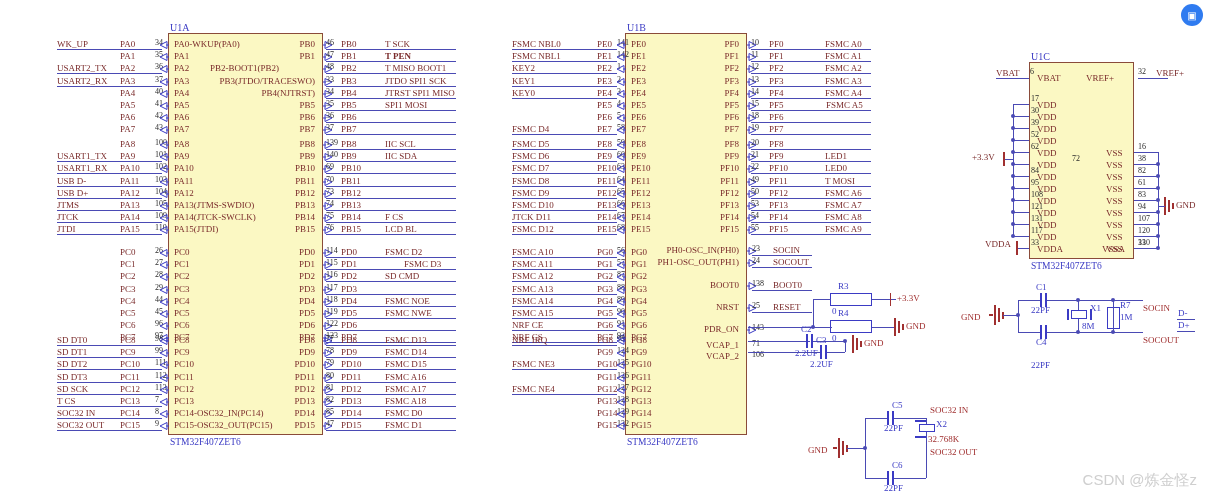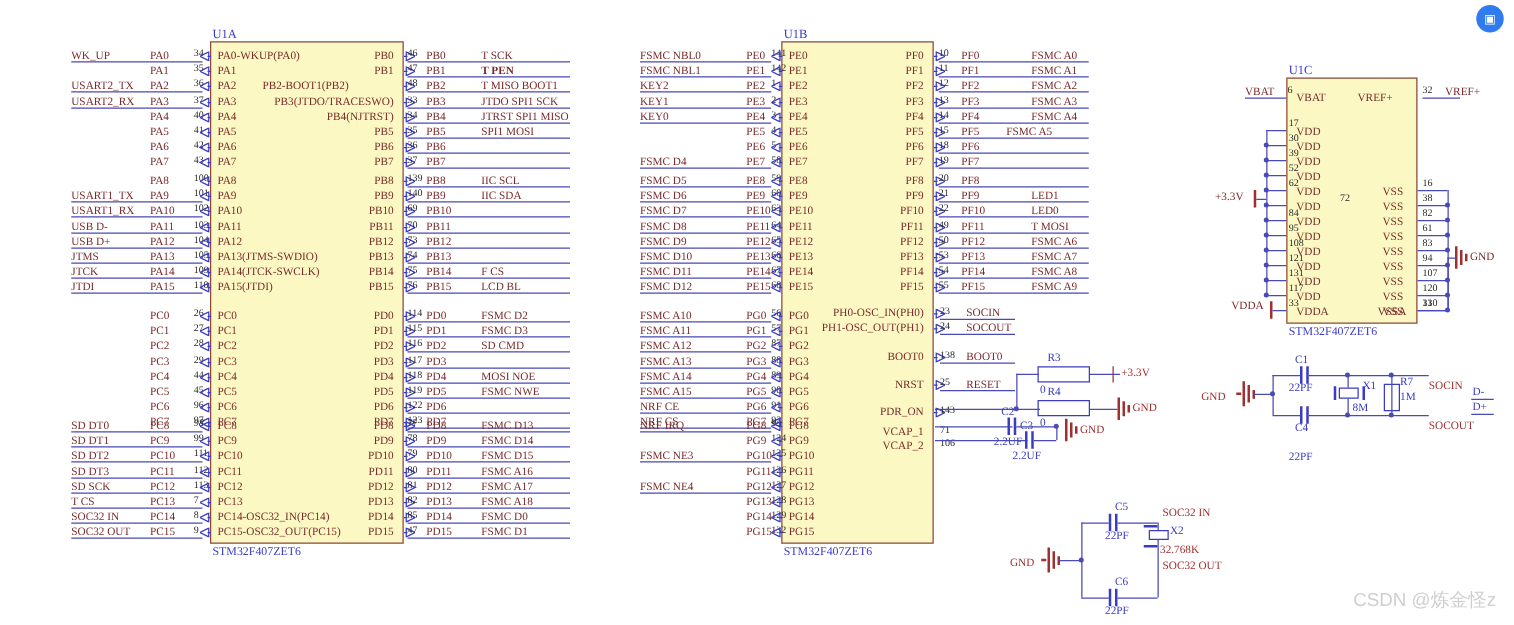--- a/index.html
+++ b/index.html
@@ -412,21 +412,21 @@
       <div class="pin-num" style="left:326px;top:246px;">114</div>
       <div class="pin-in" style="left:341px;top:247px;">PD0</div>
       <div class="pin-in" style="left:385px;top:247px;">FSMC D2</div>
       <div class="ul" style="left:326px;top:257px;width:130px;"></div>
       <div class="pin-in" style="left:174px;top:259.2px;width:141px;text-align:right;">PD1</div>
       <svg width="9" height="8" style="position:absolute;left:323px;top:261.2px;">
         <path d="M9 4 L2 0.5 L2 7.5 Z M0 4 L3 4" fill="none" stroke="#3b3bc4" stroke-width="1"></path>
       </svg>
       <div class="pin-num" style="left:326px;top:258.2px;">115</div>
       <div class="pin-in" style="left:341px;top:259.2px;">PD1</div>
-      <div class="pin-in" style="left:385px;top:259.2px;">FSMC D3</div>
+      <div class="pin-in" style="left:404px;top:259.2px;">FSMC D3</div>
       <div class="ul" style="left:326px;top:269.2px;width:130px;"></div>
       <div class="pin-in" style="left:174px;top:271.4px;width:141px;text-align:right;">PD2</div>
       <svg width="9" height="8" style="position:absolute;left:323px;top:273.4px;">
         <path d="M9 4 L2 0.5 L2 7.5 Z M0 4 L3 4" fill="none" stroke="#3b3bc4" stroke-width="1"></path>
       </svg>
       <div class="pin-num" style="left:326px;top:270.4px;">116</div>
       <div class="pin-in" style="left:341px;top:271.4px;">PD2</div>
       <div class="pin-in" style="left:385px;top:271.4px;">SD CMD</div>
       <div class="ul" style="left:326px;top:281.4px;width:130px;"></div>
       <div class="pin-in" style="left:174px;top:283.6px;width:141px;text-align:right;">PD3</div>
@@ -435,21 +435,21 @@
       </svg>
       <div class="pin-num" style="left:326px;top:282.6px;">117</div>
       <div class="pin-in" style="left:341px;top:283.6px;">PD3</div>
       <div class="ul" style="left:326px;top:293.6px;width:130px;"></div>
       <div class="pin-in" style="left:174px;top:295.8px;width:141px;text-align:right;">PD4</div>
       <svg width="9" height="8" style="position:absolute;left:323px;top:297.8px;">
         <path d="M9 4 L2 0.5 L2 7.5 Z M0 4 L3 4" fill="none" stroke="#3b3bc4" stroke-width="1"></path>
       </svg>
       <div class="pin-num" style="left:326px;top:294.8px;">118</div>
       <div class="pin-in" style="left:341px;top:295.8px;">PD4</div>
-      <div class="pin-in" style="left:385px;top:295.8px;">MOSI NOE</div>
+      <div class="pin-in" style="left:385px;top:295.8px;">FSMC NOE</div>
       <div class="ul" style="left:326px;top:305.8px;width:130px;"></div>
       <div class="pin-in" style="left:174px;top:308px;width:141px;text-align:right;">PD5</div>
       <svg width="9" height="8" style="position:absolute;left:323px;top:310px;">
         <path d="M9 4 L2 0.5 L2 7.5 Z M0 4 L3 4" fill="none" stroke="#3b3bc4" stroke-width="1"></path>
       </svg>
       <div class="pin-num" style="left:326px;top:307px;text-align:right;">119</div>
       <div class="pin-in" style="left:341px;top:308px;">PD5</div>
       <div class="pin-in" style="left:385px;top:308px;">FSMC NWE</div>
       <div class="ul" style="left:326px;top:318px;width:130px;"></div>
       <div class="pin-in" style="left:174px;top:320.2px;width:141px;text-align:right;">PD6</div>
@@ -633,21 +633,21 @@
       </svg>
       <div class="pin-in" style="left:631px;top:187.8px;">PE12</div>
       <div class="pin-in" style="left:512px;top:200px;">FSMC D10</div>
       <div class="ul" style="left:512px;top:210px;width:105px;"></div>
       <div class="pin-in" style="left:597px;top:200px;">PE13</div>
       <div class="pin-num" style="left:617px;top:199px;">66</div>
       <svg width="9" height="8" style="position:absolute;left:617px;top:202px;">
         <path d="M0 4 L7 0.5 L7 7.5 Z M9 4 L6 4" fill="none" stroke="#3b3bc4" stroke-width="1"></path>
       </svg>
       <div class="pin-in" style="left:631px;top:200px;">PE13</div>
-      <div class="pin-in" style="left:512px;top:212.2px;">FSMC D11</div>
+      <div class="pin-in" style="left:512px;top:212.2px;">JTCK D11</div>
       <div class="ul" style="left:512px;top:222.2px;width:105px;"></div>
       <div class="pin-in" style="left:597px;top:212.2px;">PE14</div>
       <div class="pin-num" style="left:617px;top:211.2px;">67</div>
       <svg width="9" height="8" style="position:absolute;left:617px;top:214.2px;">
         <path d="M0 4 L7 0.5 L7 7.5 Z M9 4 L6 4" fill="none" stroke="#3b3bc4" stroke-width="1"></path>
       </svg>
       <div class="pin-in" style="left:631px;top:212.2px;">PE14</div>
       <div class="pin-in" style="left:512px;top:224.39999999999998px;">FSMC D12</div>
       <div class="ul" style="left:512px;top:234.39999999999998px;width:105px;"></div>
       <div class="pin-in" style="left:597px;top:224.39999999999998px;">PE15</div>
@@ -813,21 +813,21 @@
       <div class="pin-num" style="left:751px;top:86.8px;">14</div>
       <div class="pin-in" style="left:769px;top:87.8px;">PF4</div>
       <div class="pin-in" style="left:825px;top:87.8px;">FSMC A4</div>
       <div class="ul" style="left:751px;top:97.8px;width:120px;"></div>
       <div class="pin-in" style="left:631px;top:100px;width:108px;text-align:right;">PF5</div>
       <svg width="9" height="8" style="position:absolute;left:747px;top:102px;">
         <path d="M9 4 L2 0.5 L2 7.5 Z M0 4 L3 4" fill="none" stroke="#3b3bc4" stroke-width="1"></path>
       </svg>
       <div class="pin-num" style="left:751px;top:99px;">15</div>
       <div class="pin-in" style="left:769px;top:100px;">PF5</div>
-      <div class="pin-in" style="left:805px;top:100px;">FSMC A5</div>
+      <div class="pin-in" style="left:826px;top:100px;">FSMC A5</div>
       <div class="ul" style="left:751px;top:110px;width:120px;"></div>
       <div class="pin-in" style="left:631px;top:112.19999999999999px;width:108px;text-align:right;">PF6</div>
       <svg width="9" height="8" style="position:absolute;left:747px;top:114.19999999999999px;">
         <path d="M9 4 L2 0.5 L2 7.5 Z M0 4 L3 4" fill="none" stroke="#3b3bc4" stroke-width="1"></path>
       </svg>
       <div class="pin-num" style="left:751px;top:111.19999999999999px;">18</div>
       <div class="pin-in" style="left:769px;top:112.19999999999999px;">PF6</div>
       <div class="ul" style="left:751px;top:122.19999999999999px;width:120px;"></div>
       <div class="pin-in" style="left:631px;top:124.39999999999999px;width:108px;text-align:right;">PF7</div>
       <svg width="9" height="8" style="position:absolute;left:747px;top:126.39999999999999px;">

